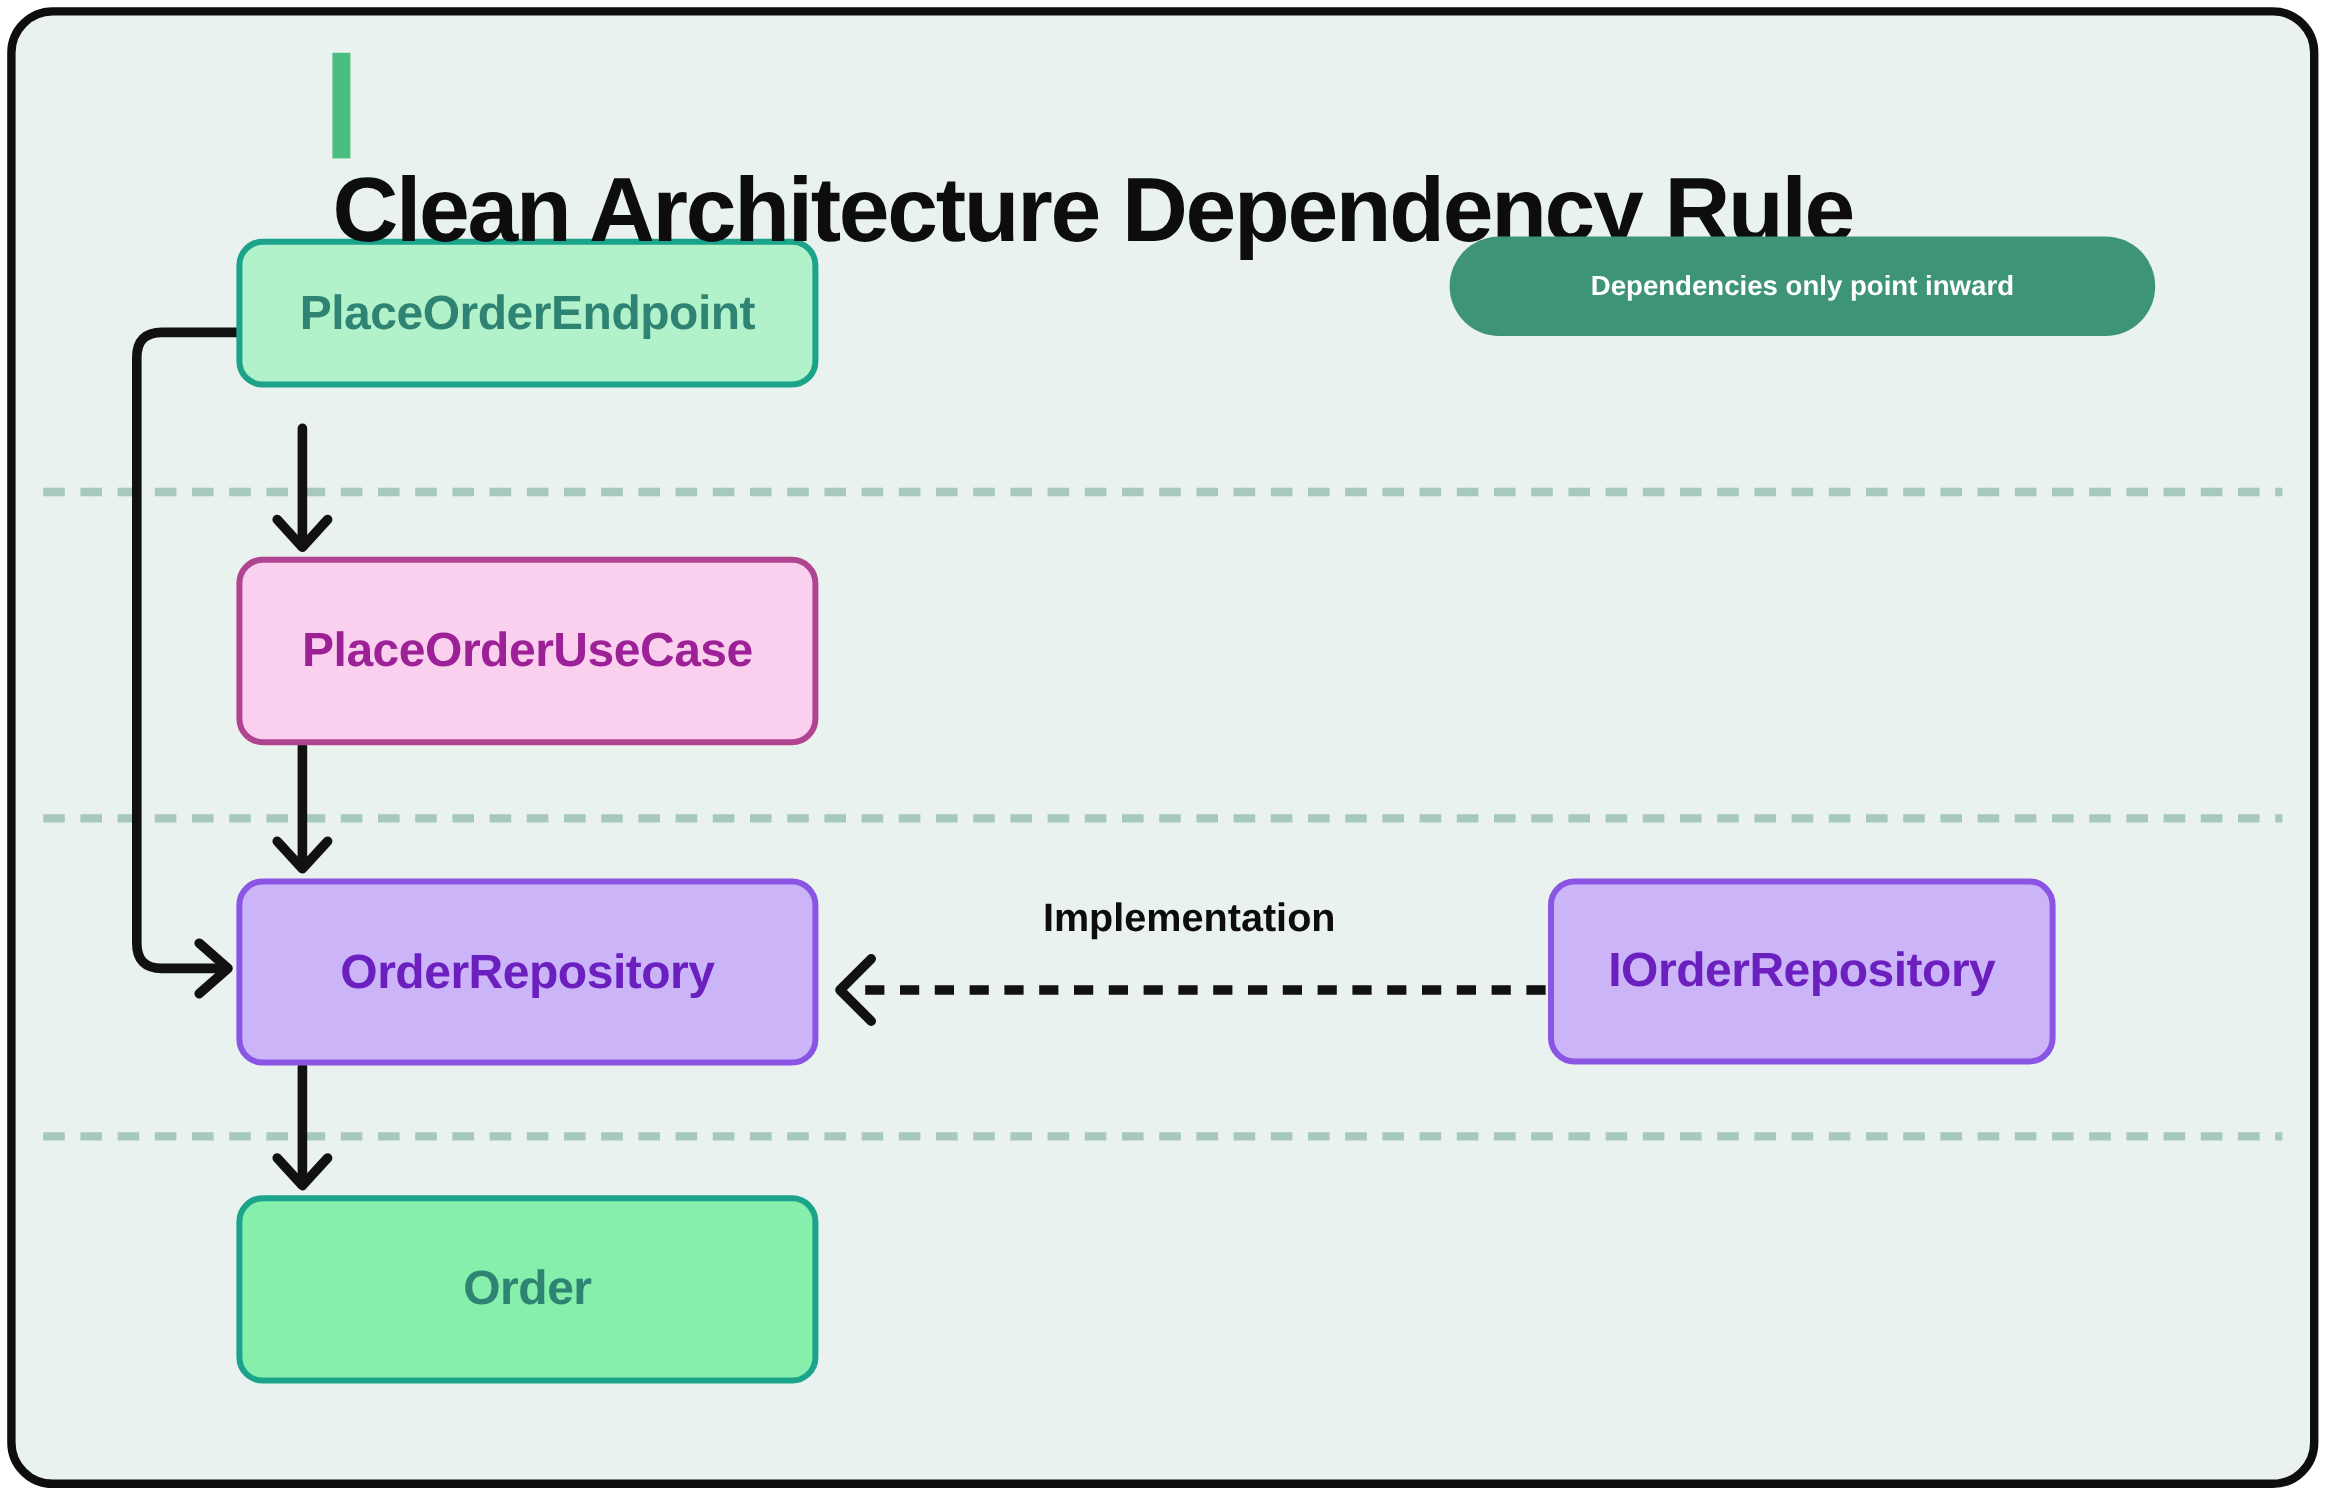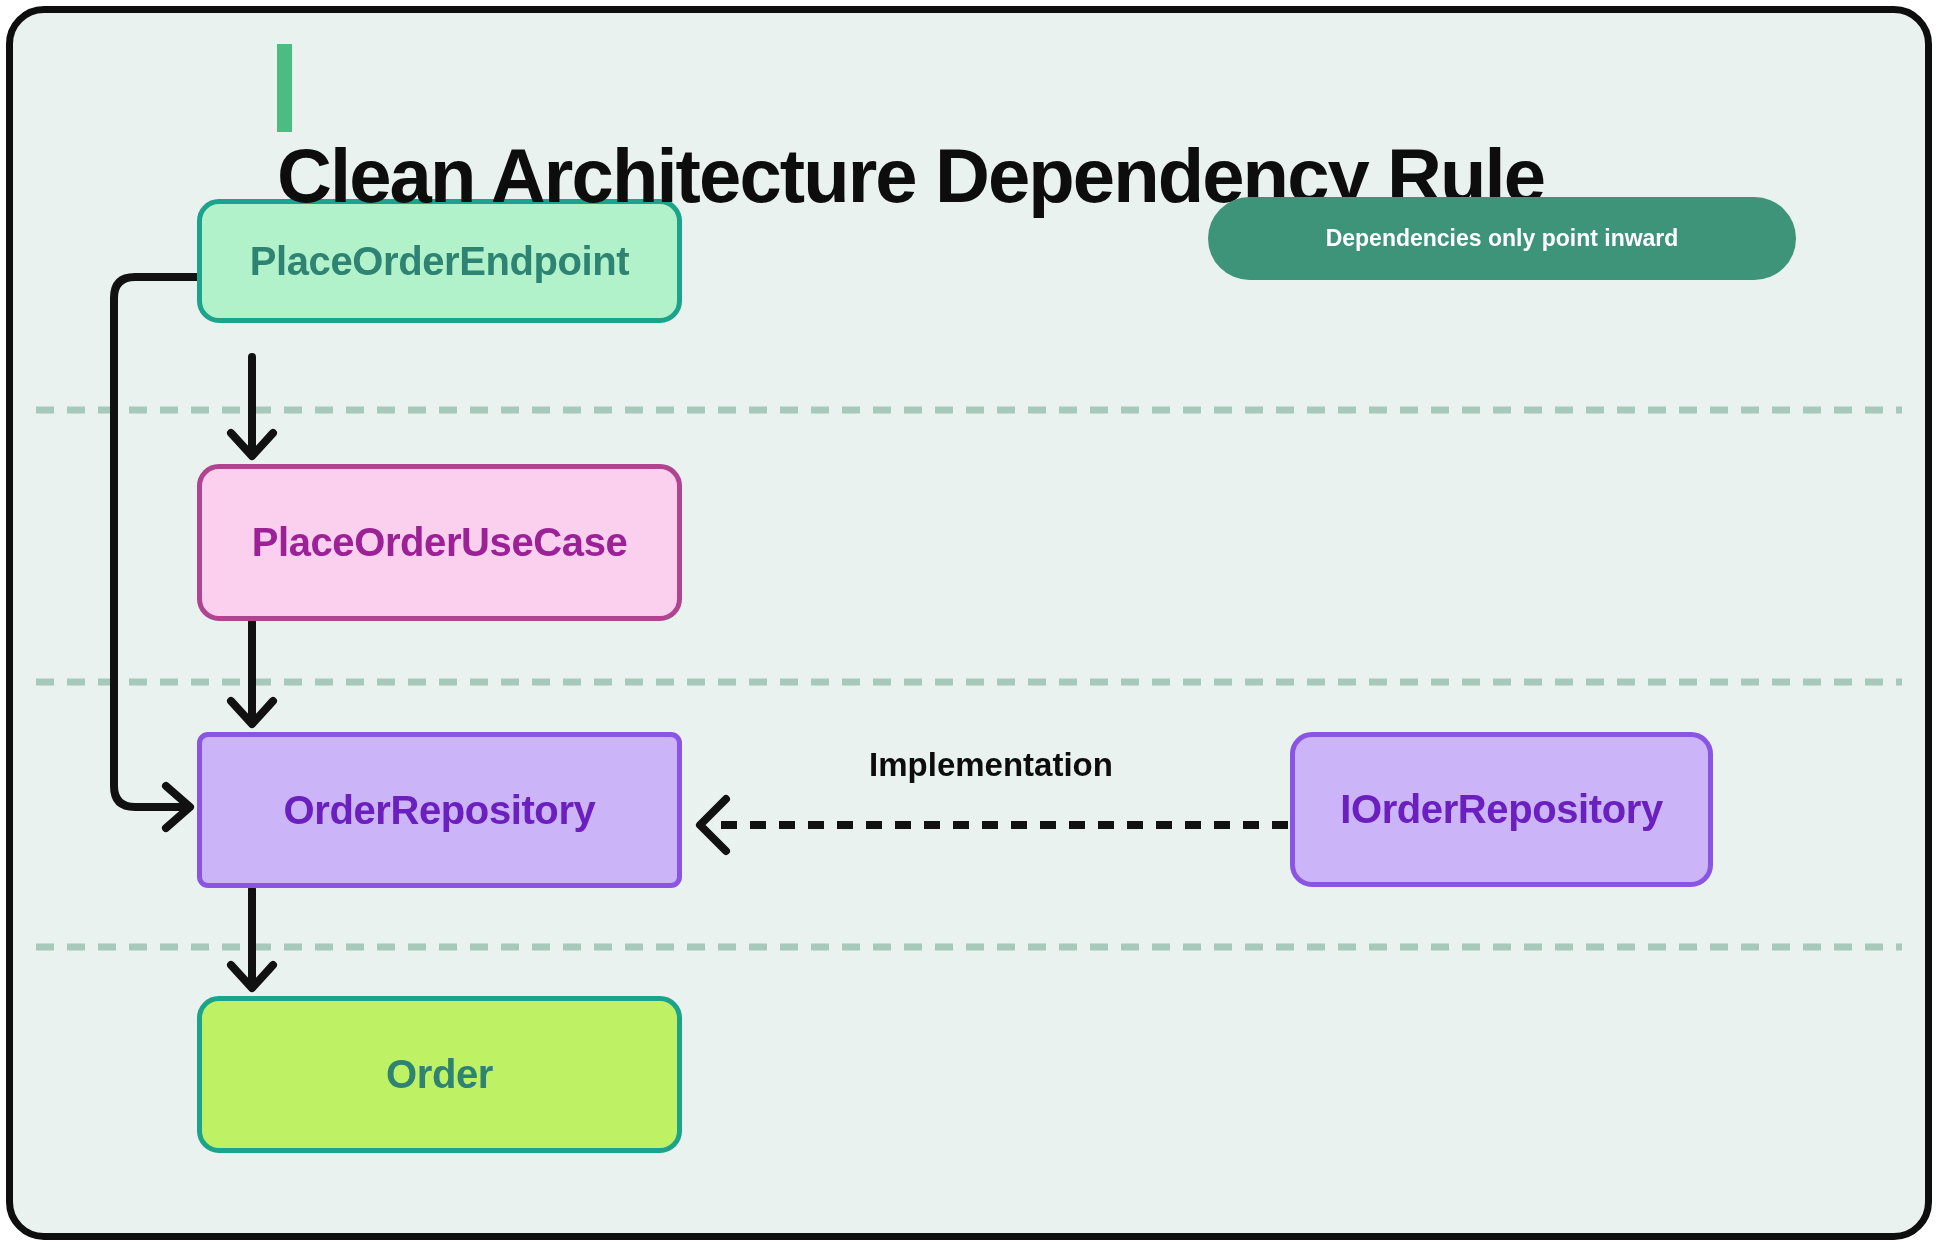--- a/index.html
+++ b/index.html
@@ -77,21 +77,21 @@
     display: flex;
     align-items: center;
     justify-content: center;
     font-size: 40px;
     font-weight: 700;
     z-index: 2;
     letter-spacing: -0.01em;
   }
   .node-endpoint   { left: 197px; top: 199px;  width: 485px; height: 124px; }
   .node-usecase    { left: 197px; top: 464px;  width: 485px; height: 157px; }
-  .node-repository { left: 197px; top: 732px;  width: 485px; height: 156px; border-radius: 11px; }
+  .node-repository { left: 197px; top: 732px;  width: 485px; height: 156px; }
   .node-order      { left: 197px; top: 996px;  width: 485px; height: 157px; }
   .node-iorder     { left: 1290px; top: 732px; width: 423px; height: 155px; }
   .impl-label {
     font-size: 33px;
     font-weight: 700;
     fill: #0d0d0d;
   }
 </style>
 </head>
 <body>
@@ -144,19 +144,19 @@
 
   <div class="node node-endpoint" style="background: rgb(178, 242, 203); border-color: rgb(27, 163, 139); color: rgb(46, 131, 114);">
     <span>PlaceOrderEndpoint</span>
   </div>
   <div class="node node-usecase" style="background: rgb(251, 208, 239); border-color: rgb(176, 68, 144); color: rgb(156, 33, 150);">
     <span>PlaceOrderUseCase</span>
   </div>
   <div class="node node-repository" style="background: rgb(203, 180, 247); border-color: rgb(139, 85, 227); color: rgb(107, 31, 191);">
     <span>OrderRepository</span>
   </div>
-  <div class="node node-order" style="background: #bef264; border-color: rgb(27, 163, 139); color: rgb(46, 131, 114);">
+  <div class="node node-order" style="background: #86efac; border-color: rgb(27, 163, 139); color: rgb(46, 131, 114);">
     <span>Order</span>
   </div>
   <div class="node node-iorder" style="background: rgb(203, 180, 247); border-color: rgb(139, 85, 227); color: rgb(107, 31, 191);">
     <span>IOrderRepository</span>
   </div>
 </div>
 
 </body></html>

